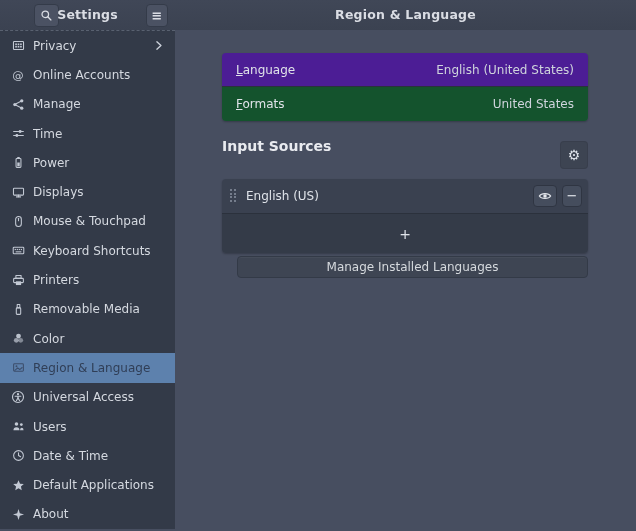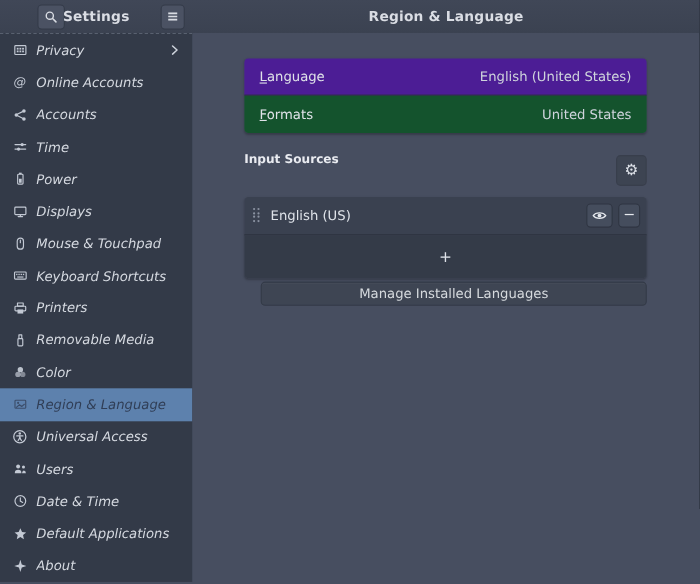--- a/index.html
+++ b/index.html
@@ -30,21 +30,21 @@
   .search-btn{left:34px;width:25px;}
   .menu-btn{left:146px;width:22px;font-size:13px;font-weight:bold;line-height:1;}
   
   .sidebar{
     position:absolute;top:30px;left:0;width:175px;bottom:2px;
     background:#333a48;border-top:1px dashed rgba(190,200,215,.28);
     overflow:hidden;
   }
   .side-item{
     height:29.3px;display:flex;align-items:center;
-    padding:0 10px;box-sizing:border-box;cursor:pointer;color:#d5d9e0;font-style:italic;
+    padding:0 10px;box-sizing:border-box;cursor:pointer;color:#d5d9e0;
   }
   .side-item .s-icon{
     width:16px;height:16px;flex:none;display:flex;align-items:center;justify-content:center;
     color:#c3c9d4;margin-right:7px;font-size:12px;line-height:1;
   }
   .side-item .s-label{flex:1;white-space:nowrap;overflow:hidden;}
   .side-item .chev{flex:none;color:#cdd2db;display:flex;align-items:center;}
   .side-item.selected{background:#5d81ad;color:#303e56;}
   .side-item.selected .s-icon,.side-item.selected .chev{color:#3c4e6b;}
   
@@ -56,21 +56,21 @@
     height:34px;display:flex;align-items:center;justify-content:space-between;
     padding:0 14px;box-sizing:border-box;cursor:pointer;
   }
   .row-dark{background:#4c1d95;border-bottom:1px solid #2b313c;}
   .row-light{background:#14532d;}
   .prefs-row .lbl{display:inline-block;color:#e0e3e9;}
   .prefs-row .lbl::first-letter{text-decoration:underline;}
   .prefs-row .val{color:#cfd4dc;}
   
   .section-head{position:absolute;top:108px;left:0;right:0;height:36px;}
-  .section-title{font-weight:bold;color:#e9ebf0;font-size:11px;margin:0 0 3px 0;}
+  .section-title{font-weight:bold;color:#e9ebf0;font-size:14px;margin:0 0 3px 0;}
   .section-sub{color:#99a1af;}
   .gear-btn{
     position:absolute;right:0;top:3px;width:28px;height:28px;border-radius:4px;
     background:#3d4452;border:1px solid #30364263;display:flex;align-items:center;justify-content:center;
     color:#dde1e8;font-size:14px;cursor:pointer;box-sizing:border-box;
   }
   
   .sources-card{position:absolute;top:149px;left:0;right:0;}
   .source-row{
     height:35px;background:#3a4150;border-bottom:1px solid #2b313c;
@@ -159,21 +159,21 @@
           <svg viewBox="0 0 16 16" width="13" height="13">
             <g fill="currentColor">
               <circle cx="12" cy="3.5" r="2"></circle>
               <circle cx="3.5" cy="8" r="2"></circle>
               <circle cx="12" cy="12.5" r="2"></circle>
             </g>
             <line x1="5" y1="7" x2="10.5" y2="4.3" fill="none" stroke="currentColor" stroke-width="1.3" stroke-linecap="round" stroke-linejoin="round"></line>
             <line x1="5" y1="9" x2="10.5" y2="11.7" fill="none" stroke="currentColor" stroke-width="1.3" stroke-linecap="round" stroke-linejoin="round"></line>
           </svg>
         </span>
-        <span class="s-label">Accounts</span>
+        <span class="s-label">Manage</span>
       </div>
       <div class="side-item">
         <span class="s-icon">
           <svg viewBox="0 0 16 16" width="13" height="13">
             <line x1="2" y1="5.5" x2="14" y2="5.5" fill="none" stroke="currentColor" stroke-width="1.3" stroke-linecap="round" stroke-linejoin="round"></line>
             <circle cx="10" cy="5.5" r="1.8" fill="currentColor"></circle>
             <line x1="2" y1="10.5" x2="14" y2="10.5" fill="none" stroke="currentColor" stroke-width="1.3" stroke-linecap="round" stroke-linejoin="round"></line>
             <circle cx="6" cy="10.5" r="1.8" fill="currentColor"></circle>
           </svg>
         </span>

